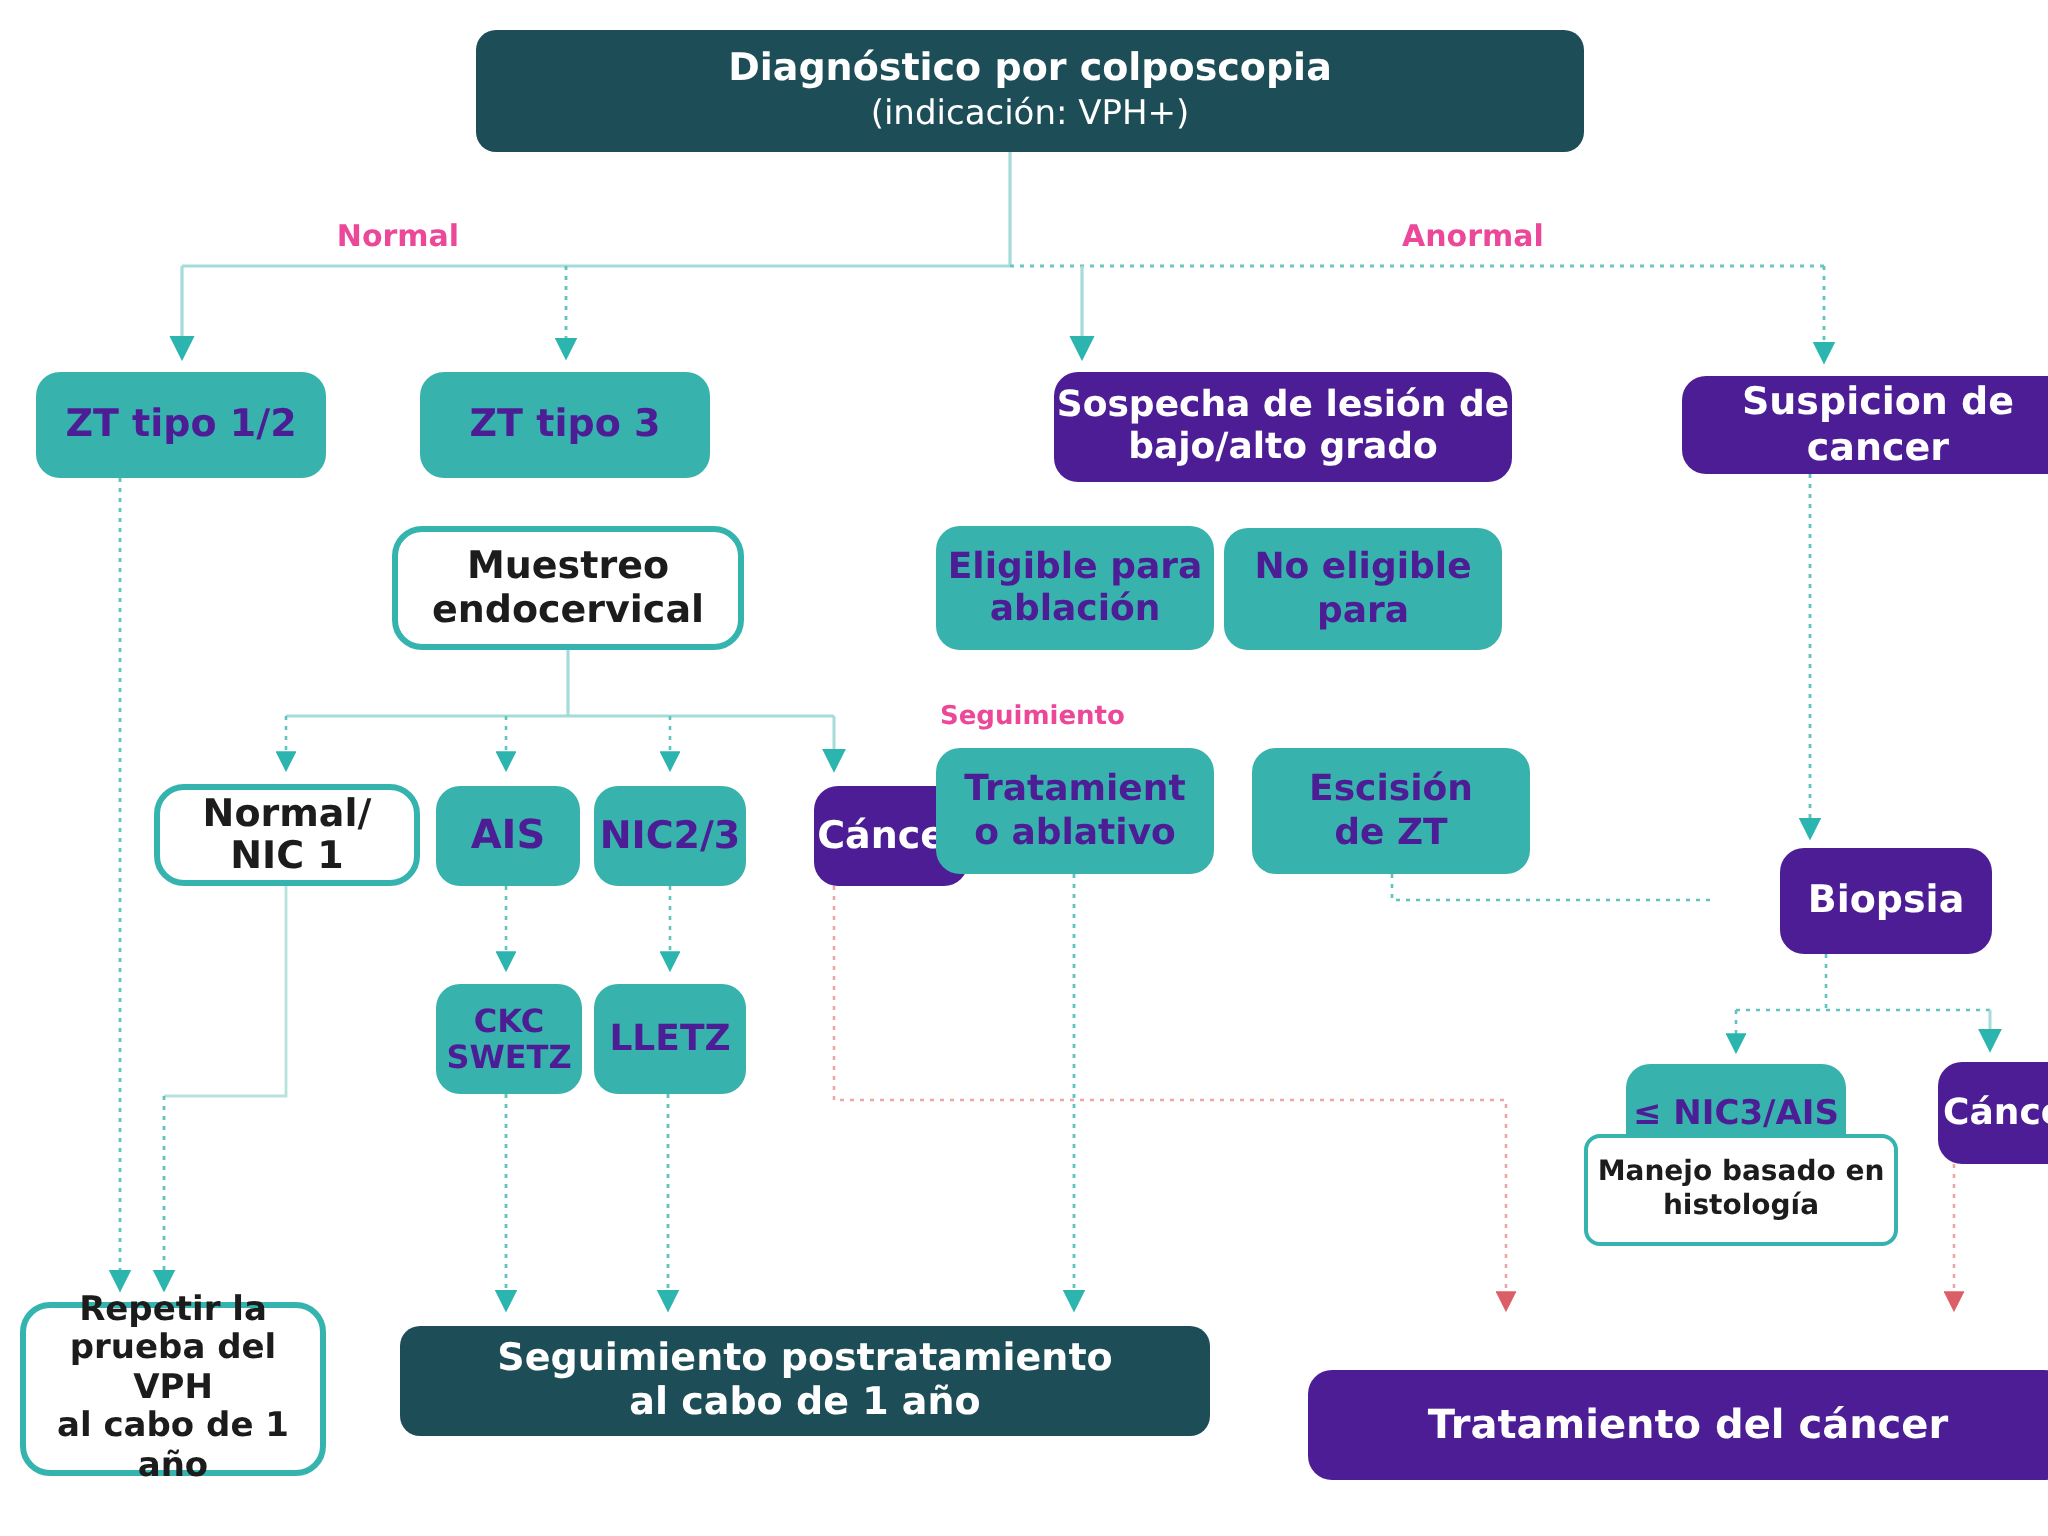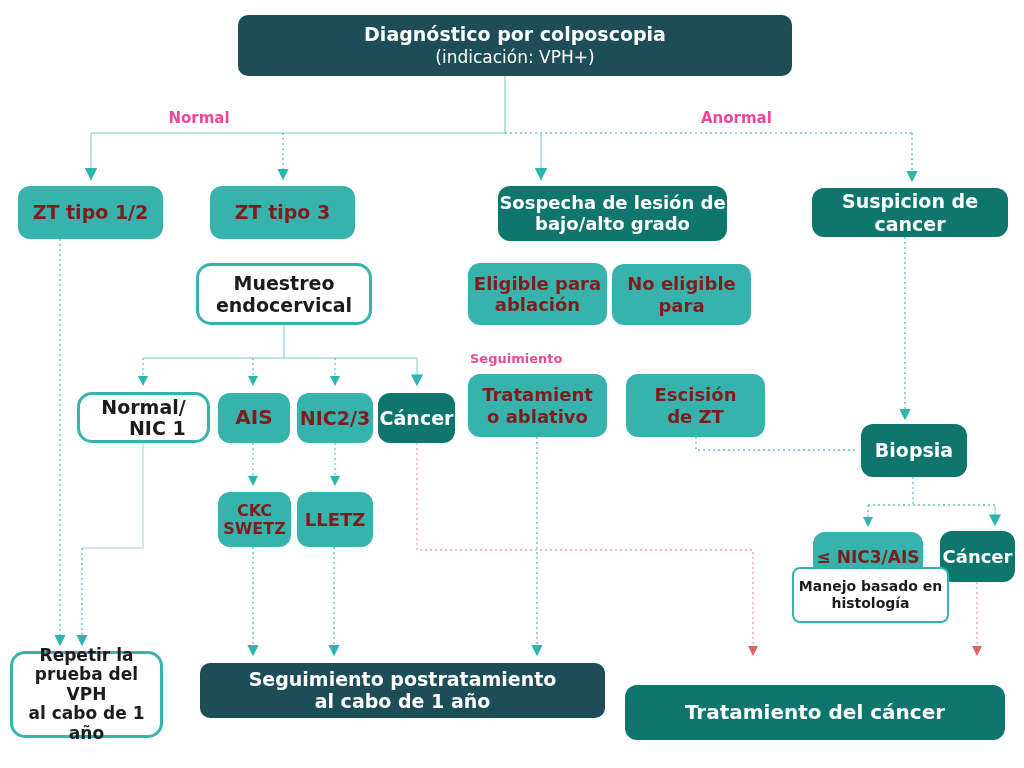--- a/index.html
+++ b/index.html
@@ -5,39 +5,39 @@
   html,body{margin:0;padding:0;background:#fff;}
   #canvas{
     position:relative;width:1024px;height:768px;background:#ffffff;
     font-family:"DejaVu Sans","Liberation Sans",sans-serif;overflow:hidden;
   }
   .node{
     position:absolute;display:flex;align-items:center;justify-content:center;
     text-align:center;white-space:pre-line;font-weight:bold;box-sizing:border-box;
     border-radius:12px;line-height:1.18;z-index:2;
   }
-  .teal{background:#38b2ad;color:#7f1d1d;}
-  .pink{background:#0f766e;color:#ffffff;}
+  .teal{background:#38b2ad;color:#4c1d95;}
+  .pink{background:#4c1d95;color:#ffffff;margin-left:29px;}
   .dark{background:#1d4e58;color:#ffffff;border-radius:10px;}
   .outline{background:#ffffff;color:#1c1c1c;border:3px solid #35b4af;border-radius:15px;}
   .flabel{position:absolute;font-weight:bold;color:#ec4899;font-size:15px;z-index:2;}
   #connectors{position:absolute;left:0;top:0;z-index:1;}
   
   #top-box{left:238px;top:15px;width:554px;height:61px;flex-direction:column;line-height:1.25;}
   #top-title{font-size:19px;font-weight:bold;}
   #top-sub{font-size:17px;font-weight:normal;}
   #zt12{left:18px;top:186px;width:145px;height:53px;font-size:19px;}
   #zt3{left:210px;top:186px;width:145px;height:53px;font-size:19px;}
   #sospecha{left:498px;top:186px;width:229px;height:55px;font-size:18px;line-height:1.15;}
   #suspicion{left:812px;top:188px;width:196px;height:49px;font-size:19px;}
   #muestreo{left:196px;top:263px;width:176px;height:62px;font-size:19px;}
   #eligible{left:468px;top:263px;width:139px;height:62px;font-size:18px;}
   #no-eligible{left:612px;top:264px;width:139px;height:61px;font-size:18px;}
   #histologie{left:470px;top:351px;font-size:13px;}
-  #normal-nic1{left:77px;top:392px;width:133px;height:51px;font-size:19px;line-height:1.1;text-align:right;}
+  #normal-nic1{left:77px;top:392px;width:133px;height:51px;font-size:19px;line-height:1.1;}
   #ais{left:218px;top:393px;width:72px;height:50px;font-size:20px;}
   #nic23{left:297px;top:393px;width:76px;height:50px;font-size:19px;}
   #cancer-mid{left:378px;top:393px;width:77px;height:50px;font-size:19px;}
   #trat-ablativo{left:468px;top:374px;width:139px;height:63px;font-size:18px;}
   #escision{left:626px;top:374px;width:139px;height:63px;font-size:18px;}
   #biopsia{left:861px;top:424px;width:106px;height:53px;font-size:19px;}
   #ckc{left:218px;top:492px;width:73px;height:55px;font-size:16px;line-height:1.1;}
   #lletz{left:297px;top:492px;width:76px;height:55px;font-size:18px;}
   #nic3-ais{left:813px;top:532px;width:110px;height:51px;font-size:17px;}
   #cancer-right{left:940px;top:531px;width:75px;height:51px;font-size:18px;}

